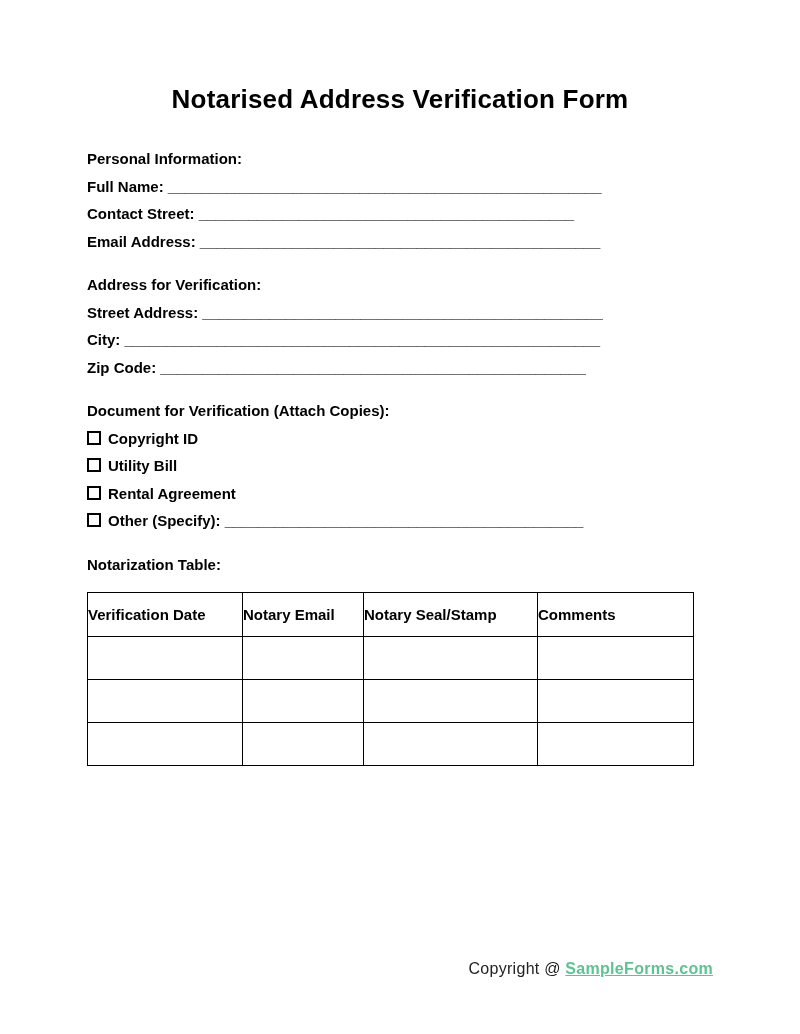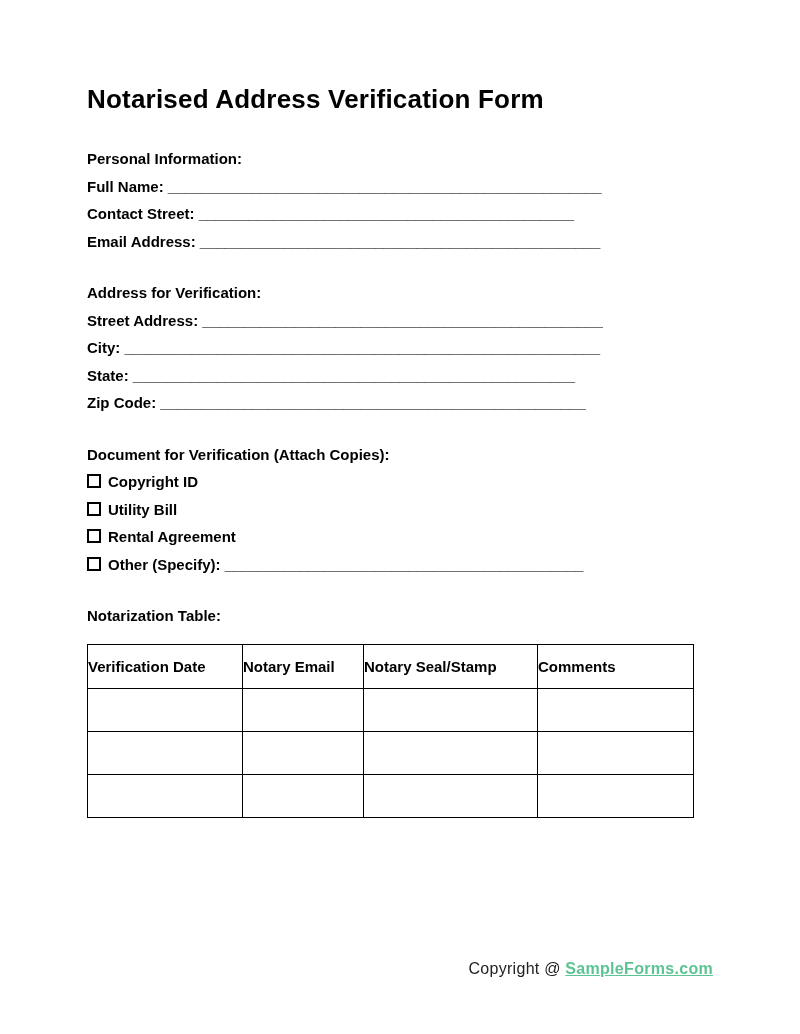--- a/index.html
+++ b/index.html
@@ -14,26 +14,27 @@
     font-family: "Liberation Sans", sans-serif;
     color: #000000;
     overflow: hidden;
   }
   .page {
     padding: 84px 87px 0 87px;
   }
   .doc-title {
     font-size: 26px;
     font-weight: bold;
+    text-align: center;
     margin: 0 0 30px 0;
     letter-spacing: 0.2px;
     white-space: nowrap;
   }
   .section {
-    margin-top: 24px;
+    margin-top: 16px;
   }
   .section.first {
     margin-top: 0;
   }
   .row {
     font-size: 15px;
     font-weight: bold;
     line-height: 27.5px;
     white-space: nowrap;
     overflow: hidden;
@@ -107,21 +108,20 @@
     <div class="row">Personal Information:</div>
     <div class="row"><span>Full Name:</span> <span class="fill-line">____________________________________________________</span></div>
     <div class="row"><span>Contact Street:</span> <span class="fill-line">_____________________________________________</span></div>
     <div class="row"><span>Email Address:</span> <span class="fill-line">________________________________________________</span></div>
   </div>
 
   <div class="section">
     <div class="row">Address for Verification:</div>
     <div class="row"><span>Street Address:</span> <span class="fill-line">________________________________________________</span></div>
     <div class="row"><span>City:</span> <span class="fill-line">_________________________________________________________</span></div>
-    <div class="row"><span>State:</span> <span class="fill-line">_____________________________________________________</span></div>
     <div class="row"><span>Zip Code:</span> <span class="fill-line">___________________________________________________</span></div>
   </div>
 
   <div class="section">
     <div class="row">Document for Verification (Attach Copies):</div>
     <div class="row"><span class="checkbox"></span><span>Copyright ID</span></div>
     <div class="row"><span class="checkbox"></span><span>Utility Bill</span></div>
     <div class="row"><span class="checkbox"></span><span>Rental Agreement</span></div>
     <div class="row"><span class="checkbox"></span><span>Other (Specify):</span> <span class="fill-line">___________________________________________</span></div>
   </div>

